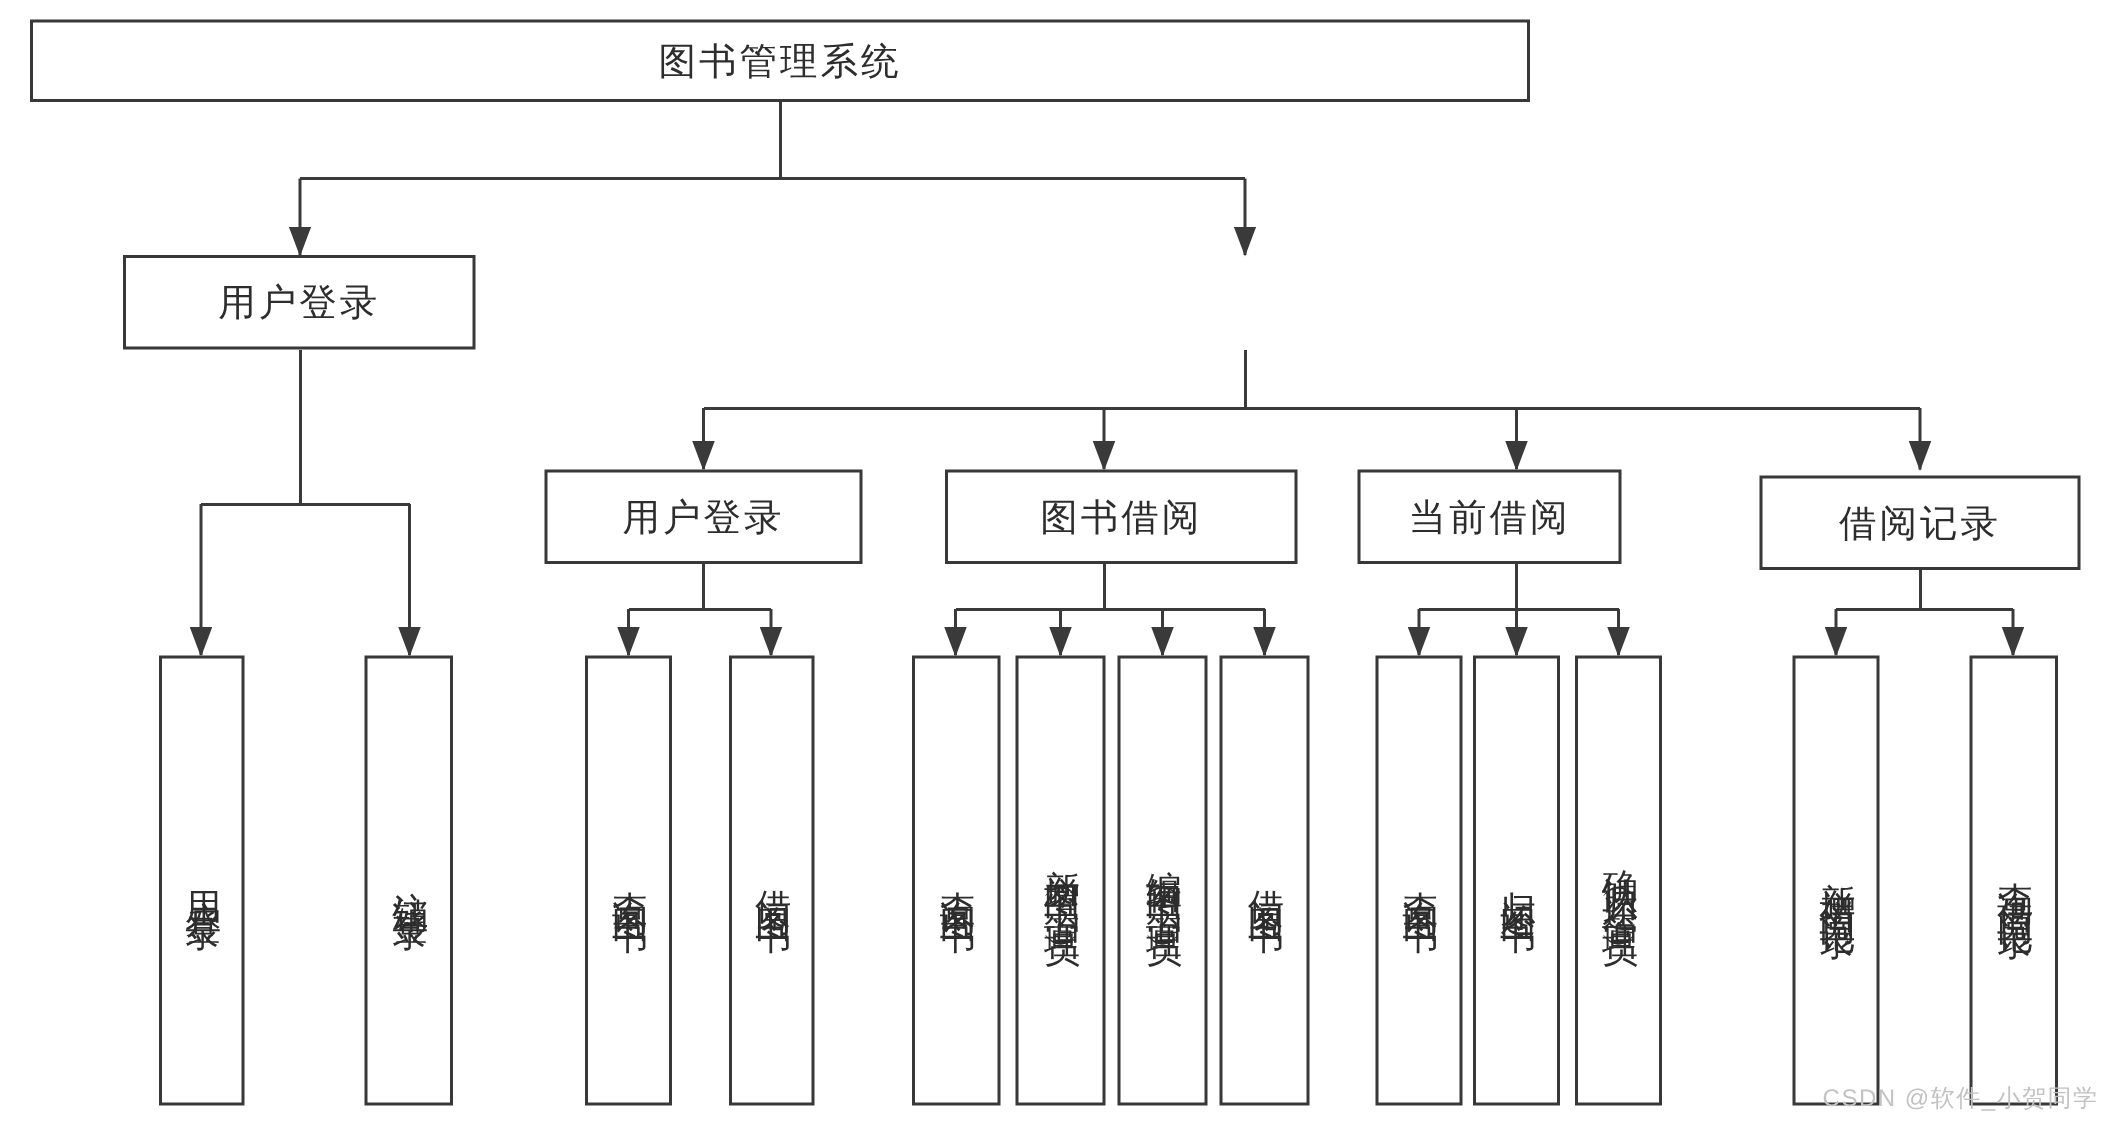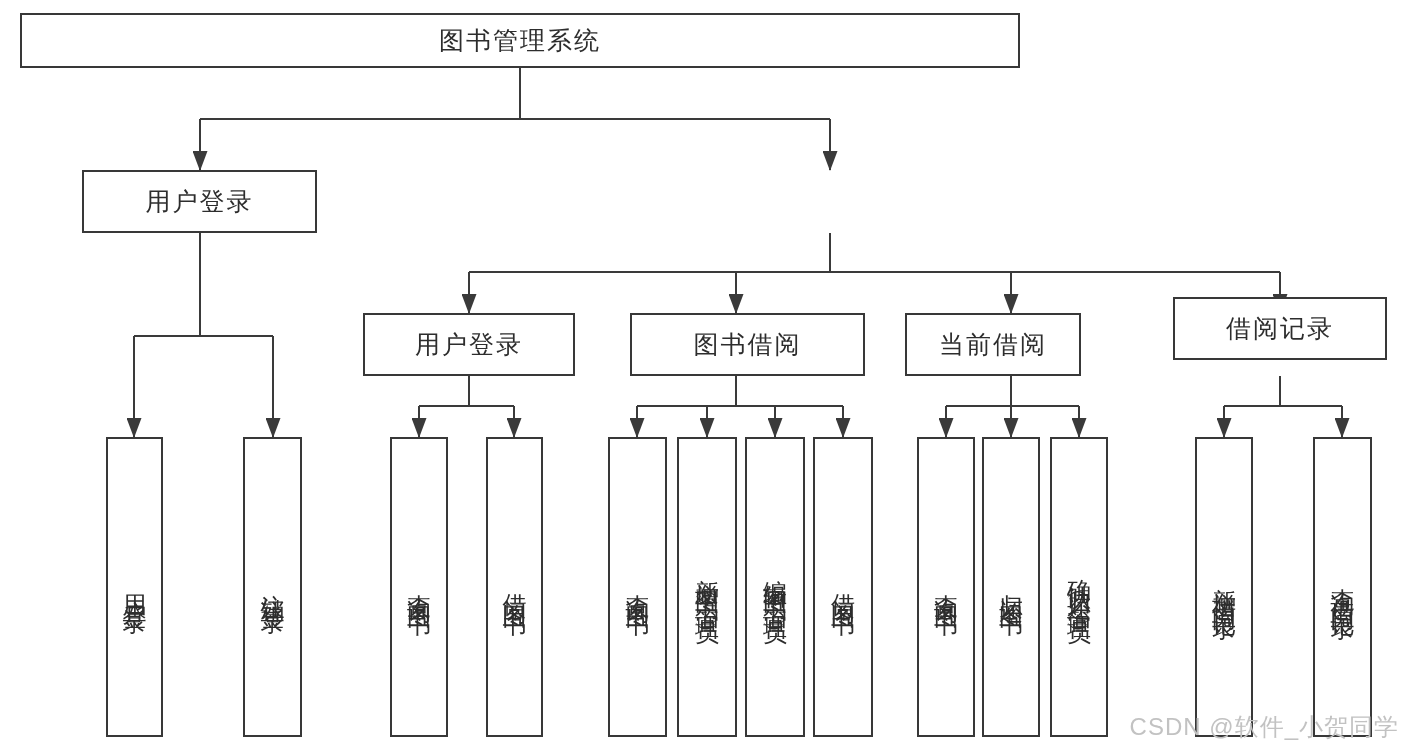--- a/index.html
+++ b/index.html
@@ -64,21 +64,21 @@
     font-size: 24px;
     letter-spacing: 6px;
     line-height: 1;
     white-space: nowrap;
   }
   .watermark {
     position: absolute;
     z-index: 3;
     right: 6px;
     bottom: 4px;
-    font-size: 24px;
+    font-size: 16px;
     letter-spacing: 1px;
     color: var(--watermark);
     white-space: nowrap;
   }
 </style>
 </head>
 <body>
 
 <div class="canvas">
 
@@ -133,21 +133,21 @@
 
   <div class="node" style="left:363px; top:313px; width:212px; height:63px;">
     <span>用户登录</span>
   </div>
   <div class="node" style="left:630px; top:313px; width:235px; height:63px;">
     <span>图书借阅</span>
   </div>
   <div class="node" style="left:905px; top:313px; width:176px; height:63px;">
     <span>当前借阅</span>
   </div>
-  <div class="node" style="left:1173px; top:297px; width:214px; height:63px;">
+  <div class="node" style="left:1173px; top:317px; width:214px; height:63px;">
     <span>借阅记录</span>
   </div>
 
   <div class="vnode" style="left:106px; width:57px;">
     <span class="vtext">用户登录</span>
   </div>
   <div class="vnode" style="left:243px; width:59px;">
     <span class="vtext">注销登录</span>
   </div>
 

